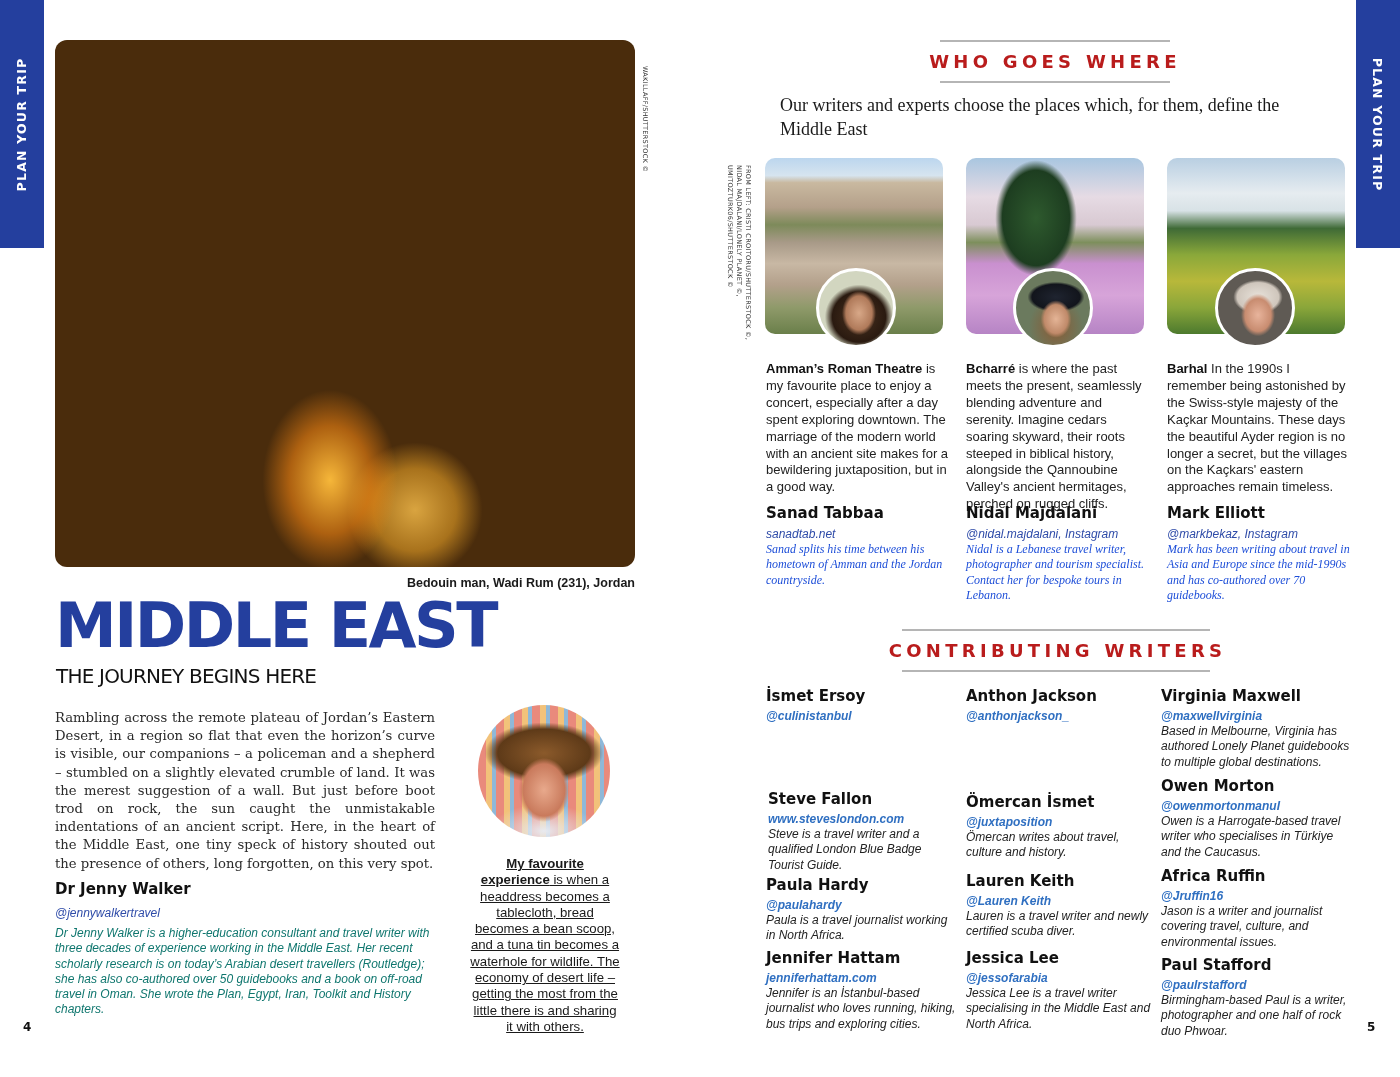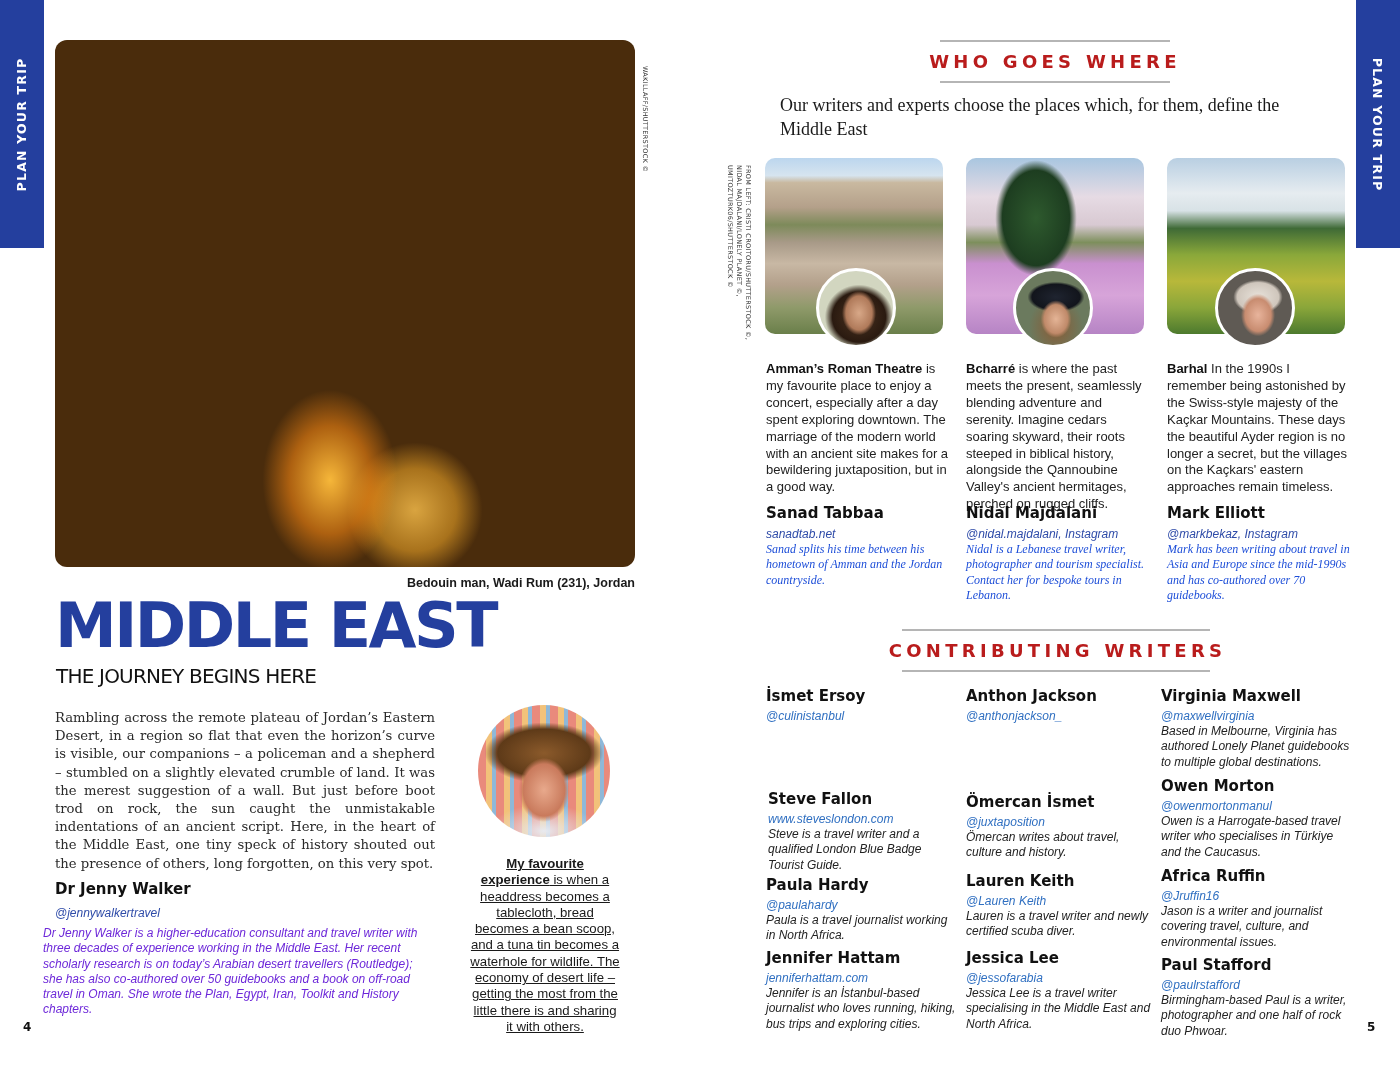--- a/index.html
+++ b/index.html
@@ -33,21 +33,21 @@
 
   .caption { right: 765px; top: 576px; font-family: "Liberation Sans", sans-serif; font-weight: bold; font-size: 12.5px; text-align: right; }
 
   .title { left: 55px; top: 590px; font-family: "DejaVu Sans", sans-serif; font-weight: bold; font-size: 62px; color: #243f9e; letter-spacing: -2.5px; line-height: 72px; }
   .subtitle { left: 56px; top: 658px; font-family: "DejaVu Sans", sans-serif; font-weight: normal; font-size: 20px; letter-spacing: -0.8px; color: #111; margin-top: 6px; }
 
   .intro { left: 55px; top: 709px; width: 380px; font-family: "DejaVu Serif", serif; font-size: 13.2px; line-height: 18.2px; color: #2a2a2a; text-align: justify; }
 
   .author-name { left: 55px; top: 880px; font-family: "DejaVu Sans", sans-serif; font-weight: bold; font-size: 15px; color: #111; }
   .author-handle { left: 55px; top: 906px; font-family: "Liberation Sans", sans-serif; font-style: italic; font-size: 12px; color: #2e4ba8; }
-  .author-bio { left: 43px; top: 926px; width: 385px; font-family: "Liberation Sans", sans-serif; font-style: italic; font-size: 12px; line-height: 15.3px; color: #6d28d9; }
+  .author-bio { left: 55px; top: 926px; width: 385px; font-family: "Liberation Sans", sans-serif; font-style: italic; font-size: 12px; line-height: 15.3px; color: #0f766e; }
 
   .avatar-jenny { left: 478px; top: 705px; width: 132px; height: 132px; border-radius: 50%; overflow: hidden;
     background:
       radial-gradient(ellipse 32px 40px at 66px 85px, #e8a98c, #c97a5c 65%, rgba(0,0,0,0) 80%),
       radial-gradient(ellipse 66px 34px at 66px 48px, #8b5a2b, #5e3a18 70%, rgba(0,0,0,0) 90%),
       radial-gradient(ellipse 60px 30px at 66px 126px, #e8eaf0, rgba(0,0,0,0) 90%),
       repeating-linear-gradient(90deg, #e98a7c 0 8px, #f2c27a 8px 14px, #8fb8d8 14px 18px),
       #e8a080; }
 
   .fav-exp { left: 470px; top: 856px; width: 150px; text-align: center; font-family: "Liberation Sans", sans-serif; font-size: 13.2px; line-height: 16.3px; color: #1a1a1a; text-decoration: underline; }
@@ -83,21 +83,21 @@
   .pt-3 { left: 1167px; width: 182px; }
 
   .expert-name { position: absolute; top: 504px; font-family: "DejaVu Sans", sans-serif; font-weight: bold; font-size: 15px; color: #111; }
   .expert-handle { position: absolute; top: 527px; font-family: "Liberation Sans", sans-serif; font-style: italic; font-size: 12px; color: #2e4ba8; }
   .expert-bio { position: absolute; top: 542px; width: 185px; font-family: Liberation Serif, serif; font-style: italic; font-size: 12px; line-height: 15.4px; color: #1d4ed8; }
   .c1 { left: 766px; } .c2 { left: 966px; } .c3 { left: 1167px; }
 
   
   .writer { position: absolute; width: 190px; }
   .writer .w-name { font-family: "DejaVu Sans", sans-serif; font-weight: bold; font-size: 15px; color: #111; line-height: 20px; }
-  .writer .w-handle { font-family: "Liberation Sans", sans-serif; font-style: italic; font-size: 12px; color: #2f6fc1; line-height: 16px; }
+  .writer .w-handle { font-family: "Liberation Sans", sans-serif; font-style: italic; font-size: 12px; color: #2f6fc1; line-height: 16px; font-weight: bold; }
   .writer .w-bio { font-family: "Liberation Sans", sans-serif; font-style: italic; font-size: 12px; line-height: 15.3px; color: #222; }
 </style>
 </head>
 <body>
 
 <div class="side-tab left">
   <span>PLAN YOUR TRIP</span>
 </div>
 <div class="side-tab right">
   <span>PLAN YOUR TRIP</span>

